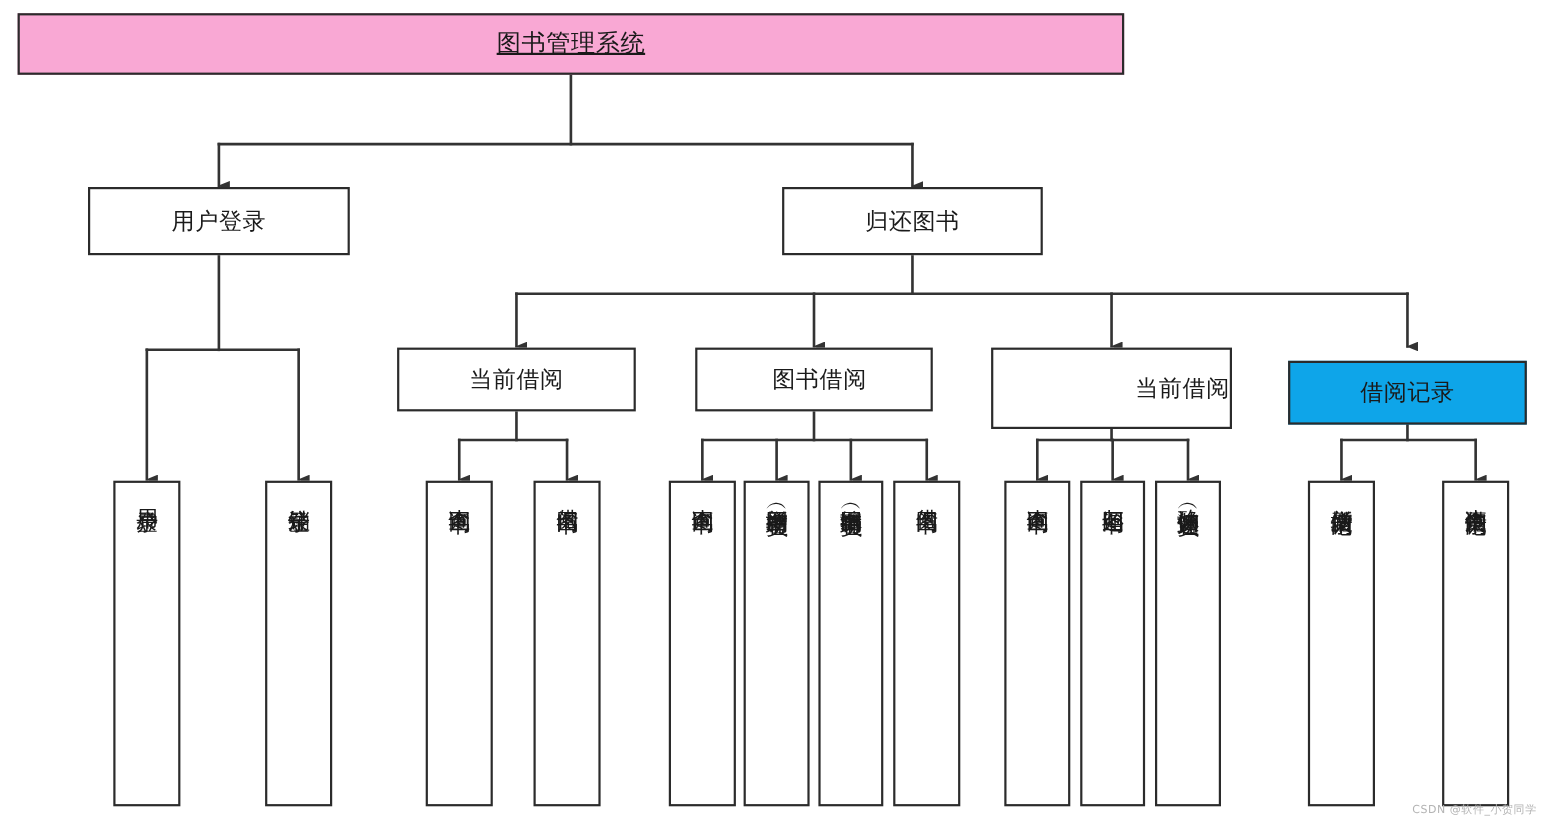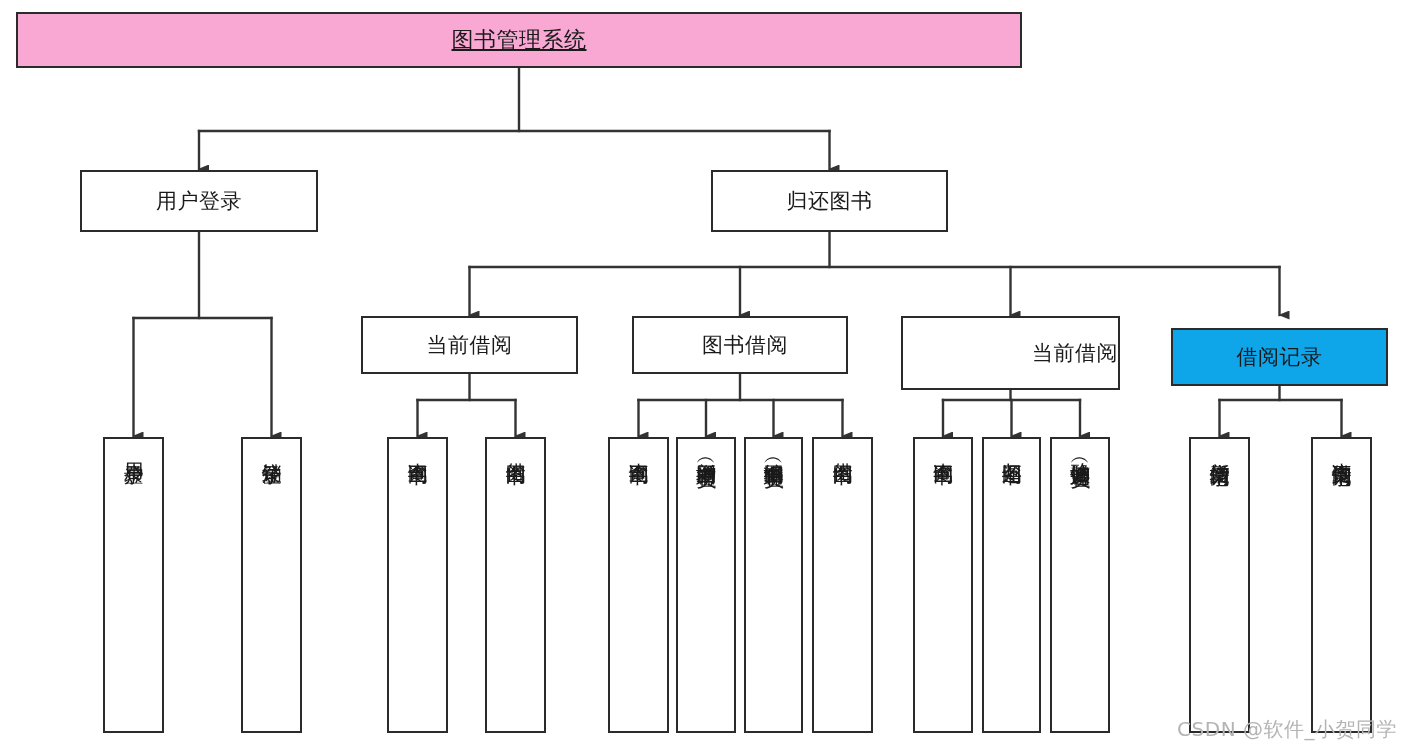--- a/index.html
+++ b/index.html
@@ -58,21 +58,21 @@
     font-size: 20px;
     line-height: 1.18;
     letter-spacing: 1px;
     white-space: pre;
   }
   .node.root .node-label { font-size: 22px; }
   #watermark {
     position: absolute;
     right: 8px;
     bottom: 4px;
-    font-size: 20px;
+    font-size: 10px;
     color: #b4b4b4;
     letter-spacing: 0.5px;
     z-index: 5;
     white-space: nowrap;
   }
 </style>
 </head>
 <body>
 
 <div id="diagram-root">

